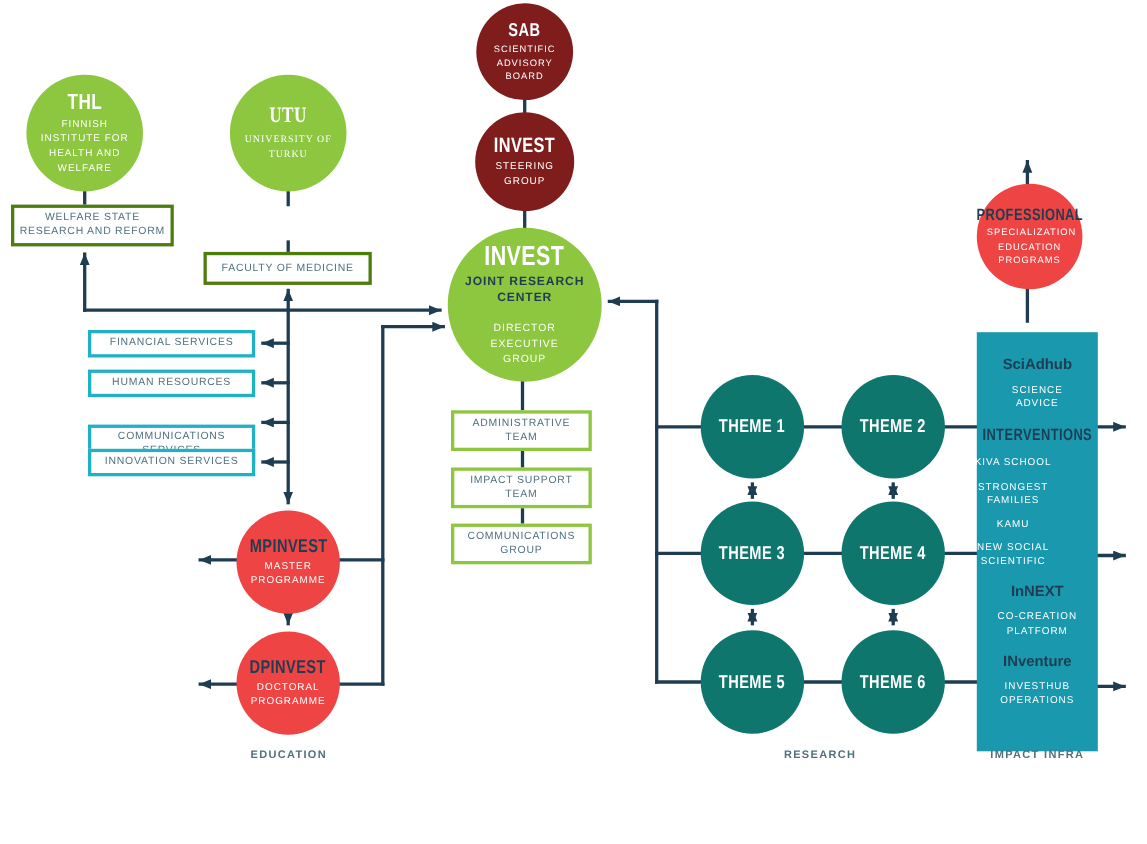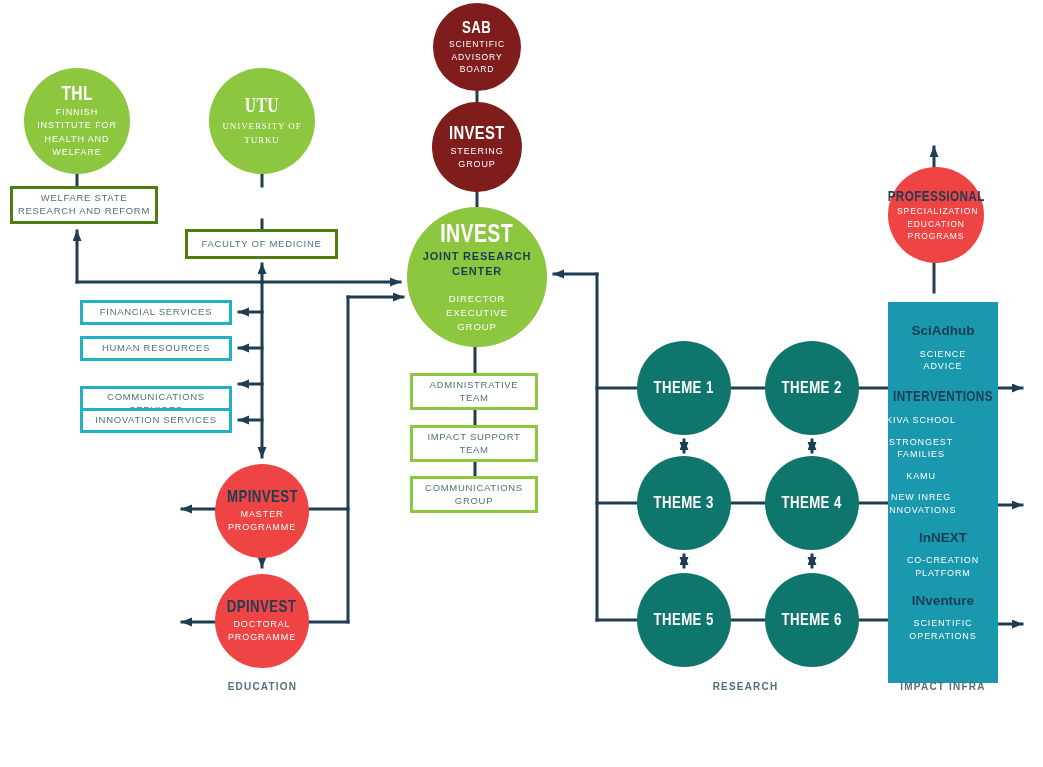--- a/index.html
+++ b/index.html
@@ -179,29 +179,29 @@
   <div class="panel">
     <div class="panel-sec">
       <div class="panel-head">SciAdhub</div>
       <div class="panel-item">SCIENCE ADVICE</div>
     </div>
     <div class="panel-sec">
       <div class="panel-head cond condensed">INTERVENTIONS</div>
       <div class="panel-item">KIVA SCHOOL</div>
       <div class="panel-item">STRONGEST FAMILIES</div>
       <div class="panel-item">KAMU</div>
-      <div class="panel-item">NEW INREG INNOVATIONS</div>
+      <div class="panel-item">NEW SOCIAL SCIENTIFIC</div>
     </div>
     <div class="panel-sec">
       <div class="panel-head">InNEXT</div>
       <div class="panel-item">CO-CREATION PLATFORM</div>
     </div>
     <div class="panel-sec">
       <div class="panel-head">INventure</div>
-      <div class="panel-item">SCIENTIFIC OPERATIONS</div>
+      <div class="panel-item">INVESTHUB OPERATIONS</div>
     </div>
   </div>
 
   <div class="slabel" style="left:205px;top:681px;width:115px;">EDUCATION</div>
   <div class="slabel" style="left:688px;top:681px;width:115px;">RESEARCH</div>
   <div class="slabel" style="left:883px;top:681px;width:120px;">IMPACT INFRA</div>
 
 
 </div>
 

